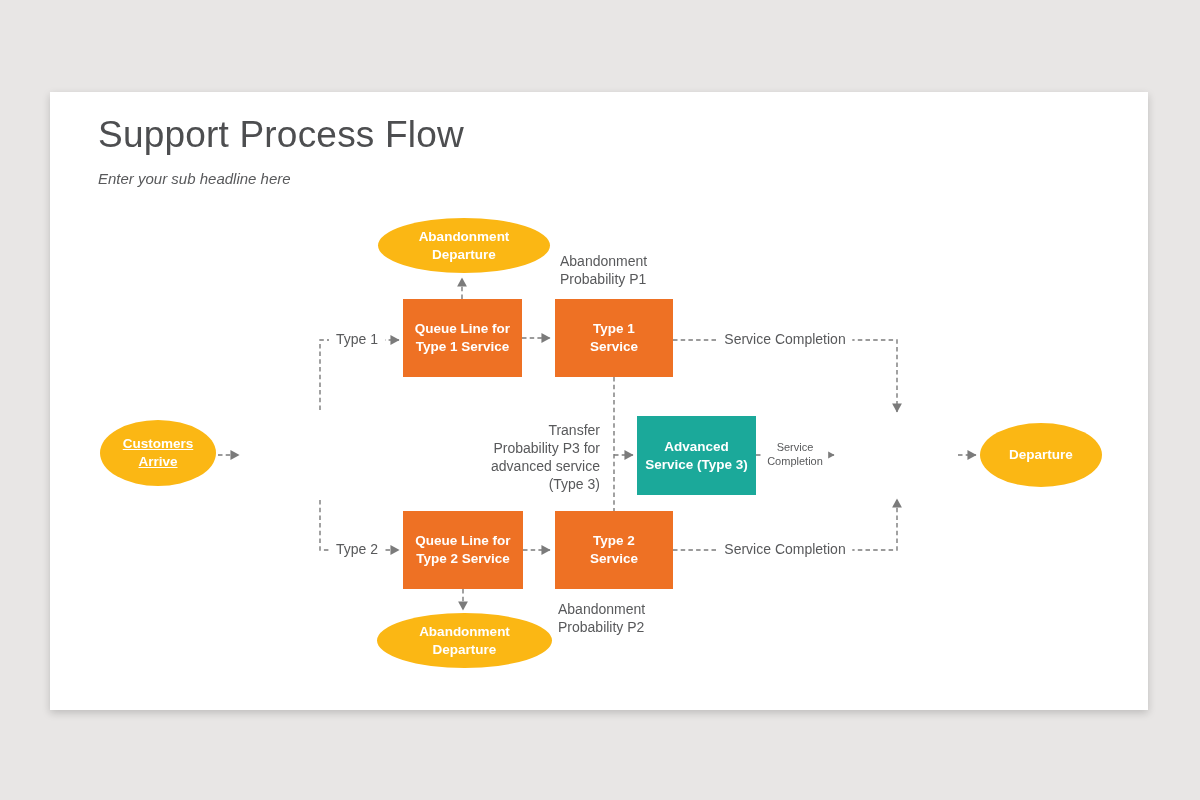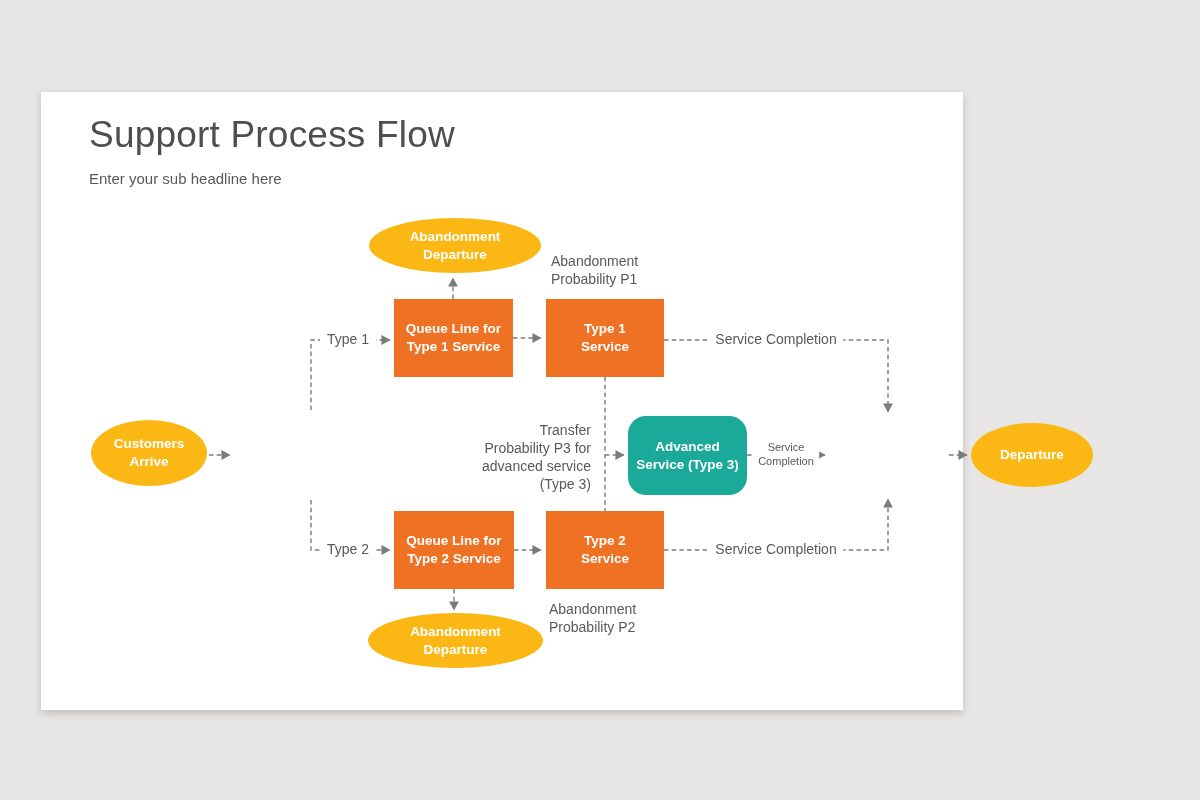--- a/index.html
+++ b/index.html
@@ -4,43 +4,43 @@
 <style>
   :root{
     --yellow:#FBB714; --orange:#EE7124; --teal:#1BA99A;
     --connector:#7b7b7b; --heading:#4d4e50; --label_text:#58595b;
     --slide_bg:#ffffff; --canvas_bg:#e8e6e5;
   }
   *{margin:0;padding:0;box-sizing:border-box;}
   html,body{width:1200px;height:800px;overflow:hidden;}
   body{background:var(--canvas_bg);font-family:"Liberation Sans",sans-serif;position:relative;}
   .slide{
-    position:absolute;left:41px;top:92px;width:922px;height:618px;
+    position:absolute;left:50px;top:92px;width:1098px;height:618px;
     background:var(--slide_bg);box-shadow:0 3px 8px rgba(0,0,0,.18);
   }
   .title{
     position:absolute;left:48px;top:22px;
     font-size:37px;font-weight:400;color:var(--heading);letter-spacing:.2px;
   }
   .subtitle{
     position:absolute;left:48px;top:78px;
-    font-size:15px;font-weight:400;color:var(--label_text);
+    font-size:15px;font-weight:400;color:var(--label_text);font-style:italic;
   }
   .diagram{position:absolute;left:0;top:0;width:1098px;height:618px;}
   .connectors{position:absolute;left:0;top:0;}
   .node{
     position:absolute;display:flex;align-items:center;justify-content:center;
     text-align:center;color:#fff;font-size:13.5px;font-weight:700;line-height:1.32;
   }
   .rect{}
   .ellipse{border-radius:50%;}
   .diamond{clip-path:polygon(50% 0,100% 50%,50% 100%,0 50%);}
   .fill-yellow{background:var(--yellow);}
   .fill-orange{background:var(--orange);}
-  .fill-teal{background:var(--teal);border-radius:18px;}
+  .fill-teal{background:var(--teal);}
   .edge-label{
     position:absolute;color:var(--label_text);font-size:14px;line-height:1.28;
     background:var(--slide_bg);
   }
   .centered{transform:translate(-50%,-50%);text-align:center;padding:1px 7px;}
   .left-aligned{text-align:left;background:transparent;}
   .right-aligned{text-align:right;background:transparent;font-size:14px;}
   .small{font-size:11px;line-height:1.25;padding:1px 5px;}
 </style>
 </head>
@@ -68,21 +68,21 @@
         <path d="M413,497 V518" marker-end="url(#arr)"></path>
         <path d="M564,285 V419"></path>
         <path d="M564,363 H583" marker-end="url(#arr)"></path>
         <path d="M623,248 H847 V320" marker-end="url(#arr)"></path>
         <path d="M623,458 H847 V407" marker-end="url(#arr)"></path>
         <path d="M706,363 H784" marker-end="url(#arr)"></path>
         <path d="M908,363 H926" marker-end="url(#arr)"></path>
       </g>
     </svg>
 
-    <div class="node ellipse fill-yellow" style="left:50px;top:328px;width:116px;height:66px;">
+    <div class="node ellipse fill-yellow" style="left:50px;top:328px;width:116px;height:66px;text-decoration:underline;">
       <div style="width:86px;">Customers<br>Arrive</div>
     </div>
 
 
     <div class="node rect fill-orange" style="left:353px;top:207px;width:119px;height:78px;">
       <div>Queue Line for<br>Type 1 Service</div>
     </div>
 
     <div class="node rect fill-orange" style="left:505px;top:207px;width:118px;height:78px;">
       <div>Type 1<br>Service</div>

